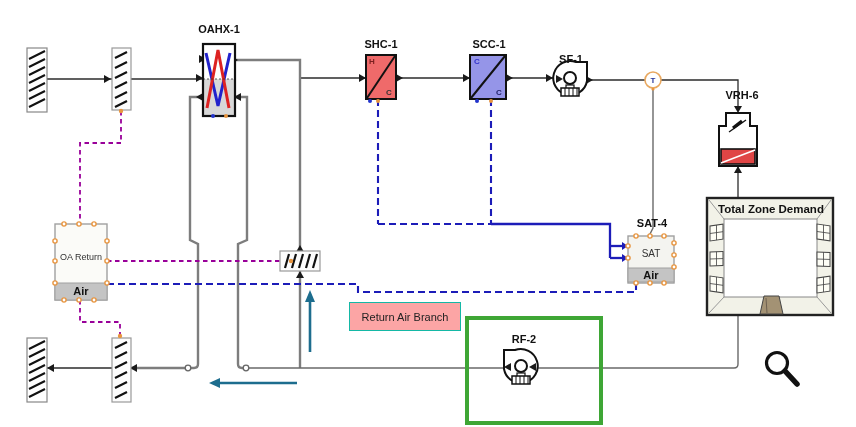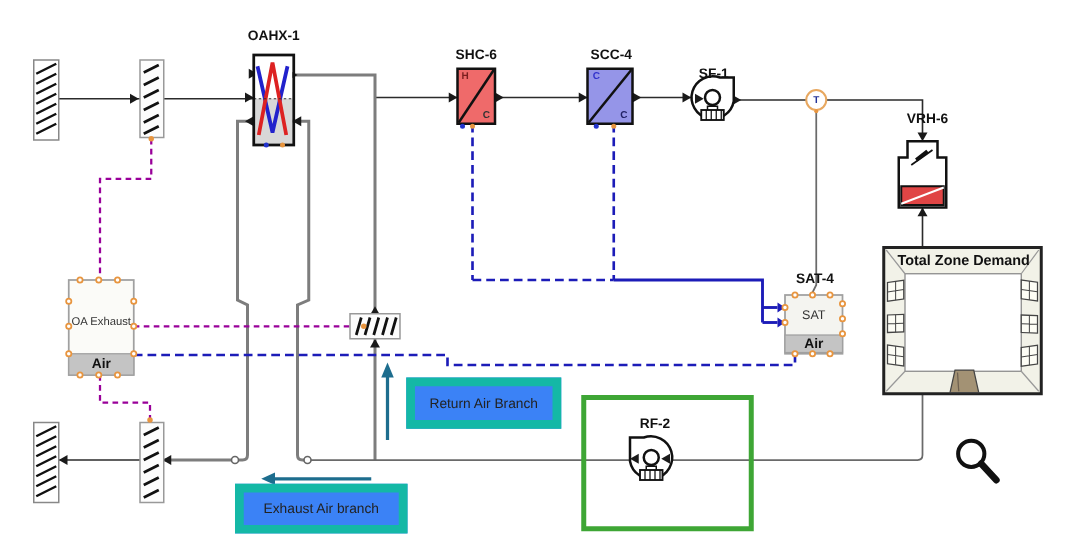--- a/index.html
+++ b/index.html
@@ -4,23 +4,23 @@
 <style>
   html,body{margin:0;padding:0;background:#fff;}
   #stage{position:relative;width:856px;height:427px;background:#fff;overflow:hidden;
          font-family:"Liberation Sans",sans-serif;}
   svg{position:absolute;left:0;top:0;}
   .lbl{position:absolute;transform:translate(-50%,-50%);white-space:nowrap;
        font:bold 11px "Liberation Sans",sans-serif;color:#111;}
   .lbl.small{font:normal 10px "Liberation Sans",sans-serif;color:#333;}
   .lbl.tiny{font:bold 8px "Liberation Sans",sans-serif;}
   .lbl.zone{font:bold 11.5px "Liberation Sans",sans-serif;text-align:center;}
-  .note{position:absolute;background:#3b82f6;border:7px solid #14b8a6;display:flex;
+  .note{position:absolute;background:#fca5a5;border:1px solid #14b8a6;display:flex;
         align-items:center;justify-content:center;
-        font:normal 11px "Liberation Sans",sans-serif;color:#222;}
+        font:normal 11px "Liberation Sans",sans-serif;color:#222;margin-left:24px;}
   
   .pipe{stroke:#2b2b2b;stroke-width:1.3;fill:none;}
   .duct{stroke:#7d7d7d;stroke-width:2.4;fill:none;}
   .ret{stroke:#6a6a6a;stroke-width:1.4;fill:none;}
   .pd{stroke:var(--signal-purple);stroke-width:1.8;stroke-dasharray:4.5 3.5;fill:none;}
   .bd{stroke:var(--signal-blue);stroke-width:2.1;stroke-dasharray:7 4;fill:none;}
   .bs{stroke:var(--signal-blue);stroke-width:2.3;fill:none;}
   .teal{stroke:var(--flow-teal);stroke-width:2.6;fill:none;}
   .ah{fill:#1a1a1a;stroke:none;}
   .bah{fill:var(--signal-blue);stroke:none;}
@@ -278,32 +278,31 @@
 
   <rect class="hl" x="467" y="318" width="134" height="105"></rect>
 
   <g>
     <circle cx="777" cy="363" r="10.5" fill="none" stroke="#111" stroke-width="3.2"></circle>
     <path d="M785,371 L797,384" stroke="#111" stroke-width="5.5" stroke-linecap="round"></path>
   </g>
 </svg>
 
 <div class="lbl" style="left:219px;top:29px">OAHX-1</div>
-<div class="lbl" style="left:381px;top:44px">SHC-6</div>
-<div class="lbl" style="left:489px;top:44px">SCC-4</div>
+<div class="lbl" style="left:381px;top:44px">SHC-1</div>
+<div class="lbl" style="left:489px;top:44px">SCC-1</div>
 <div class="lbl" style="left:571px;top:59px">SF-1</div>
 <div class="lbl" style="left:742px;top:95px">VRH-6</div>
 <div class="lbl" style="left:652px;top:223px">SAT-4</div>
 <div class="lbl small" style="left:651px;top:253px">SAT</div>
 <div class="lbl" style="left:651px;top:275px">Air</div>
-<div class="lbl small" style="left:81px;top:257px;font-size:9px">OA Exhaust</div>
+<div class="lbl small" style="left:81px;top:257px;font-size:9px">OA Return</div>
 <div class="lbl" style="left:81px;top:291px">Air</div>
 <div class="lbl zone" style="left:771px;top:209px">Total Zone Demand</div>
 <div class="lbl" style="left:524px;top:339px">RF-2</div>
 <div class="lbl tiny" style="left:653px;top:80px;color:#223399">T</div>
 <div class="lbl tiny" style="left:372px;top:61px;color:#7b1f1f">H</div>
 <div class="lbl tiny" style="left:389px;top:92px;color:#333">C</div>
 <div class="lbl tiny" style="left:477px;top:61px;color:#3333cc">C</div>
 <div class="lbl tiny" style="left:499px;top:92px;color:#222266">C</div>
 
 <div class="note" style="left:325px;top:302px;width:110px;height:27px">Return Air Branch</div>
-<div class="note" style="left:188px;top:387px;width:124px;height:26px">Exhaust Air branch</div>
 </div>
 
 </body></html>

